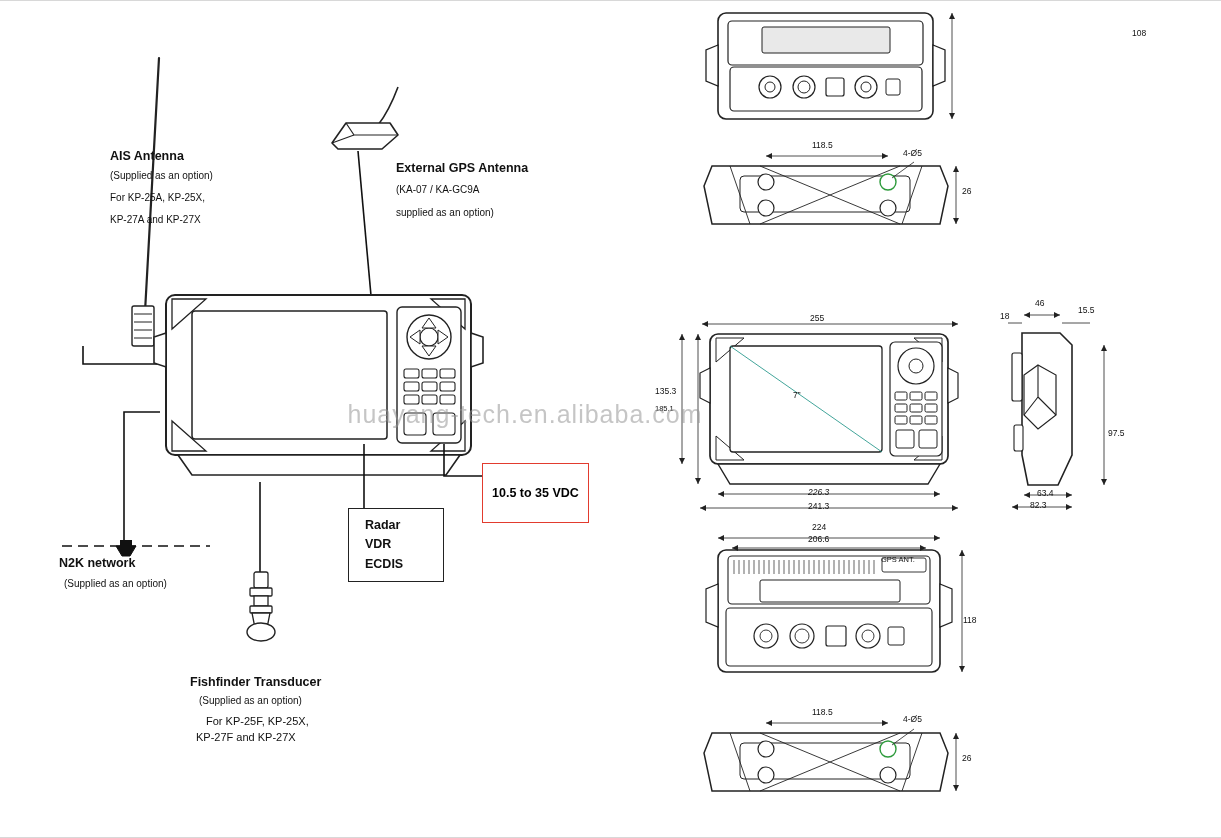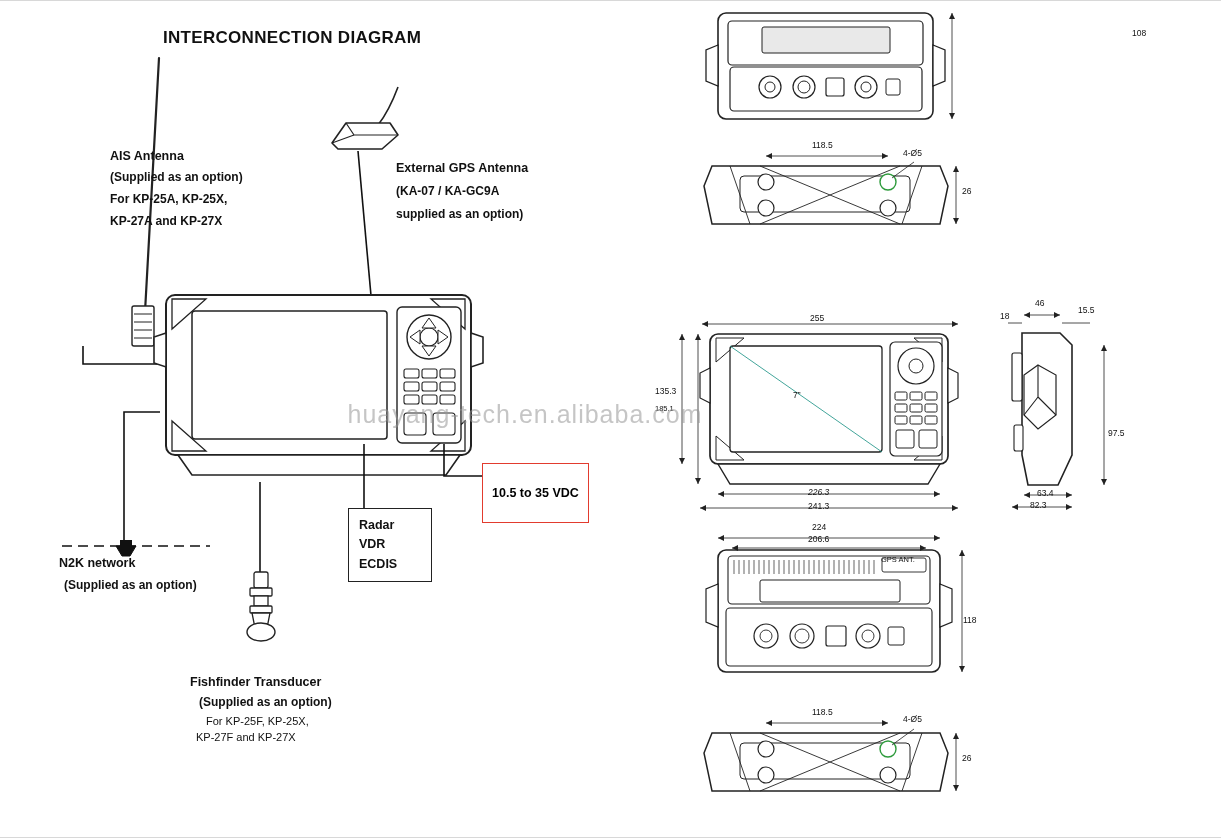--- a/index.html
+++ b/index.html
@@ -1,40 +1,39 @@
 <!DOCTYPE html>
 <html><head>
 <meta charset="utf-8">
 <style>
   html,body{margin:0;padding:0;background:#ffffff;}
   body{font-family:"Liberation Sans", sans-serif;}
   #page{position:relative;width:1221px;height:838px;background:#fff;overflow:hidden;}
   .abs{position:absolute;}
   .ttl{font-size:17px;font-weight:bold;color:#111;letter-spacing:.3px;}
   .lbl-b{font-size:12.5px;font-weight:bold;color:#111;}
-  .lbl{font-size:12px;color:#111;font-weight:bold;}
+  .lbl{font-size:10px;color:#111;}
   .lbl-s{font-size:11px;color:#111;}
   .dim{font-size:8.5px;color:#111;}
   .dim-s{font-size:7.5px;color:#111;}
   svg{display:block;}
   .wm{position:absolute;left:225px;top:400px;width:600px;text-align:center;
       font-size:25px;color:rgba(150,150,150,.55);letter-spacing:1px;
       font-family:"Liberation Sans", sans-serif;}
   .vbox{border:1px solid #e23b2e;color:#000;font-weight:bold;font-size:12.5px;
         padding:22px 9px;background:#fff;}
-  .rbox{border:1px solid #222;background:#fff;padding:7px 10px;line-height:1.55;
+  .rbox{border:1px solid #222;background:#fff;padding:7px 16px;line-height:1.55;
         font-size:12.5px;font-weight:bold;color:#111;}
   .topborder{position:absolute;left:0;right:0;height:1px;background:#d8d8d8;}
 </style>
 </head>
 <body>
 
 <div id="page">
 
-  <div class="abs ttl" style="left:163px;top:28px;">INTERCONNECTION DIAGRAM</div>
 
   <svg class="abs" style="left:60px;top:50px;" width="130" height="300">
     <path d="M99 8 C96 70 90 170 85 262" stroke="#222" stroke-width="2.2" fill="none" stroke-linecap="round"></path>
     <rect x="72" y="256" width="22" height="40" rx="2" fill="#fff" stroke="#222" stroke-width="1.4"></rect>
     <line x1="74" y1="264" x2="92" y2="264" stroke="#222" stroke-width="1"></line>
     <line x1="74" y1="272" x2="92" y2="272" stroke="#222" stroke-width="1"></line>
     <line x1="74" y1="280" x2="92" y2="280" stroke="#222" stroke-width="1"></line>
     <line x1="74" y1="288" x2="92" y2="288" stroke="#222" stroke-width="1"></line>
   </svg>
 

